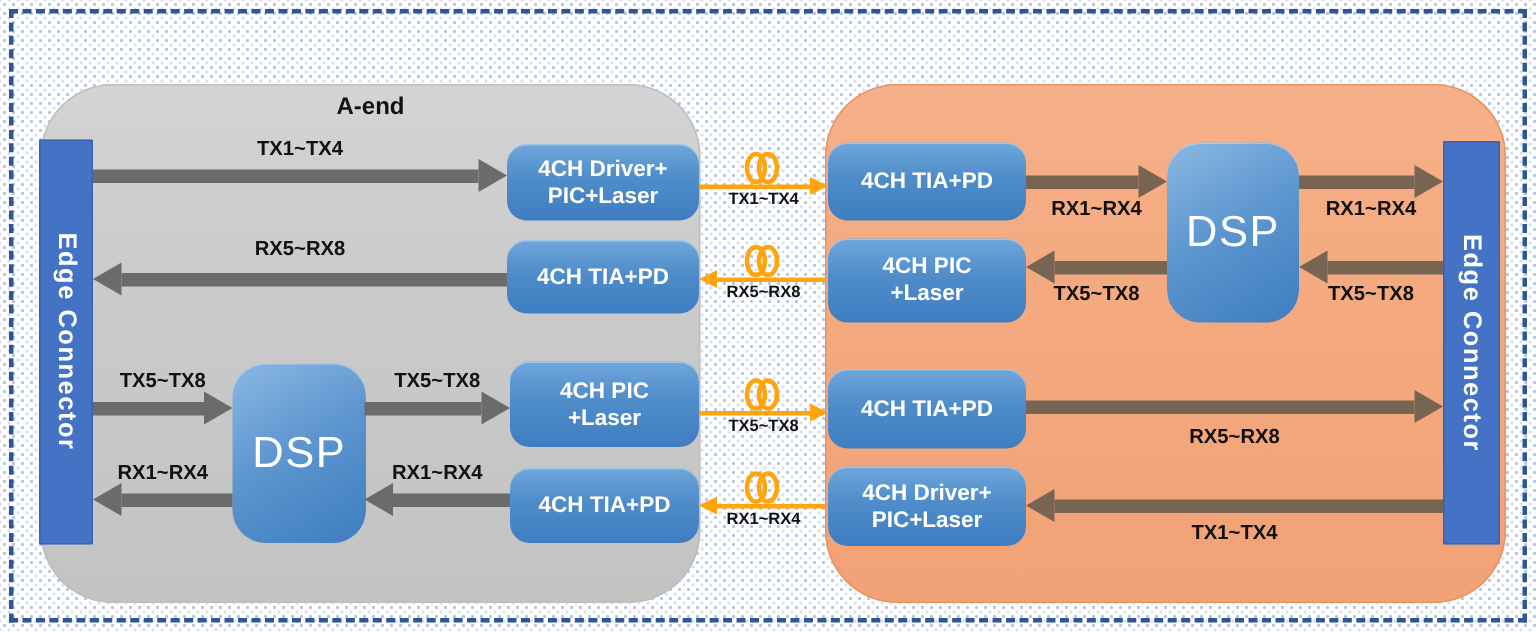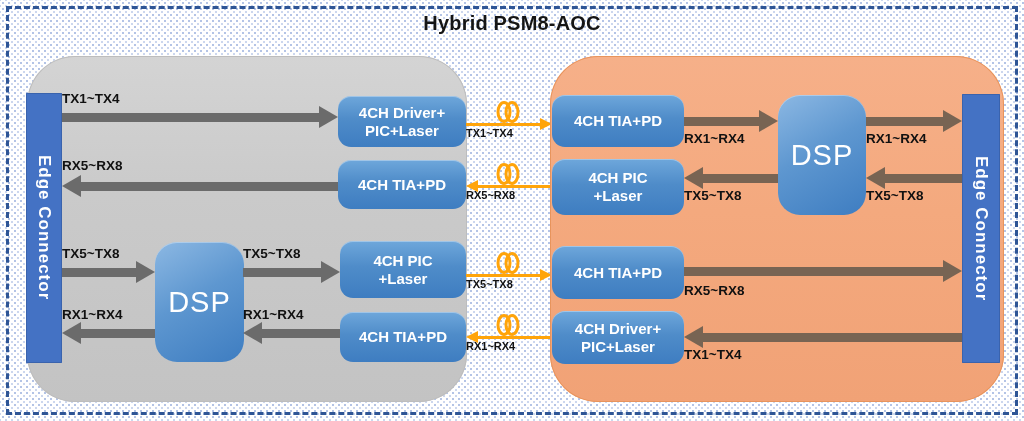--- a/index.html
+++ b/index.html
@@ -69,36 +69,36 @@
   .arrow.right .head{border-left:19px solid var(--c);}
   .arrow.left  .head{border-right:19px solid var(--c);}
   .arrow.gray{--c:var(--arrow-gray,#6b6b6b);}
   .arrow.brown{--c:var(--arrow-brown,#786453);}
   .arrow.fiber{--c:var(--fiber-orange,#ffa40a);height:14px;}
   .arrow.fiber .shaft{height:3px;}
   .arrow.fiber .head{border-top-width:6px;border-bottom-width:6px;}
   .arrow.fiber.right .head{border-left-width:12px;}
   .arrow.fiber.left  .head{border-right-width:12px;}
   .sig{
-    position:absolute;
+    position:absolute;text-align:center;
     font-size:13.5px;font-weight:700;color:var(--label-black,#111);
     white-space:nowrap;
   }
   .sig.small{font-size:11px;}
   .coil{position:absolute;color:var(--fiber-orange,#ffa40a);}
 </style>
 </head>
 <body>
 
 <div class="stage">
 
   <div class="frame"></div>
-  <div class="title">Hybrid PSM8-AOC</div>
 
   <div class="panel a" style="left:27px;top:56px;width:440px;height:346px;"></div>
+  <div class="panel-label" style="left:27px;top:63px;width:440px;">A-end</div>
 
   <div class="edge" style="left:26px;top:93px;width:36px;height:270px;">
     <span>Edge Connector</span>
   </div>
 
   <div class="block" style="left:338px;top:96px;width:128px;height:51px;">
     <span>4CH Driver+</span>
     <span>PIC+Laser</span>
   </div>
   <div class="block" style="left:338px;top:160px;width:128px;height:49px;">

